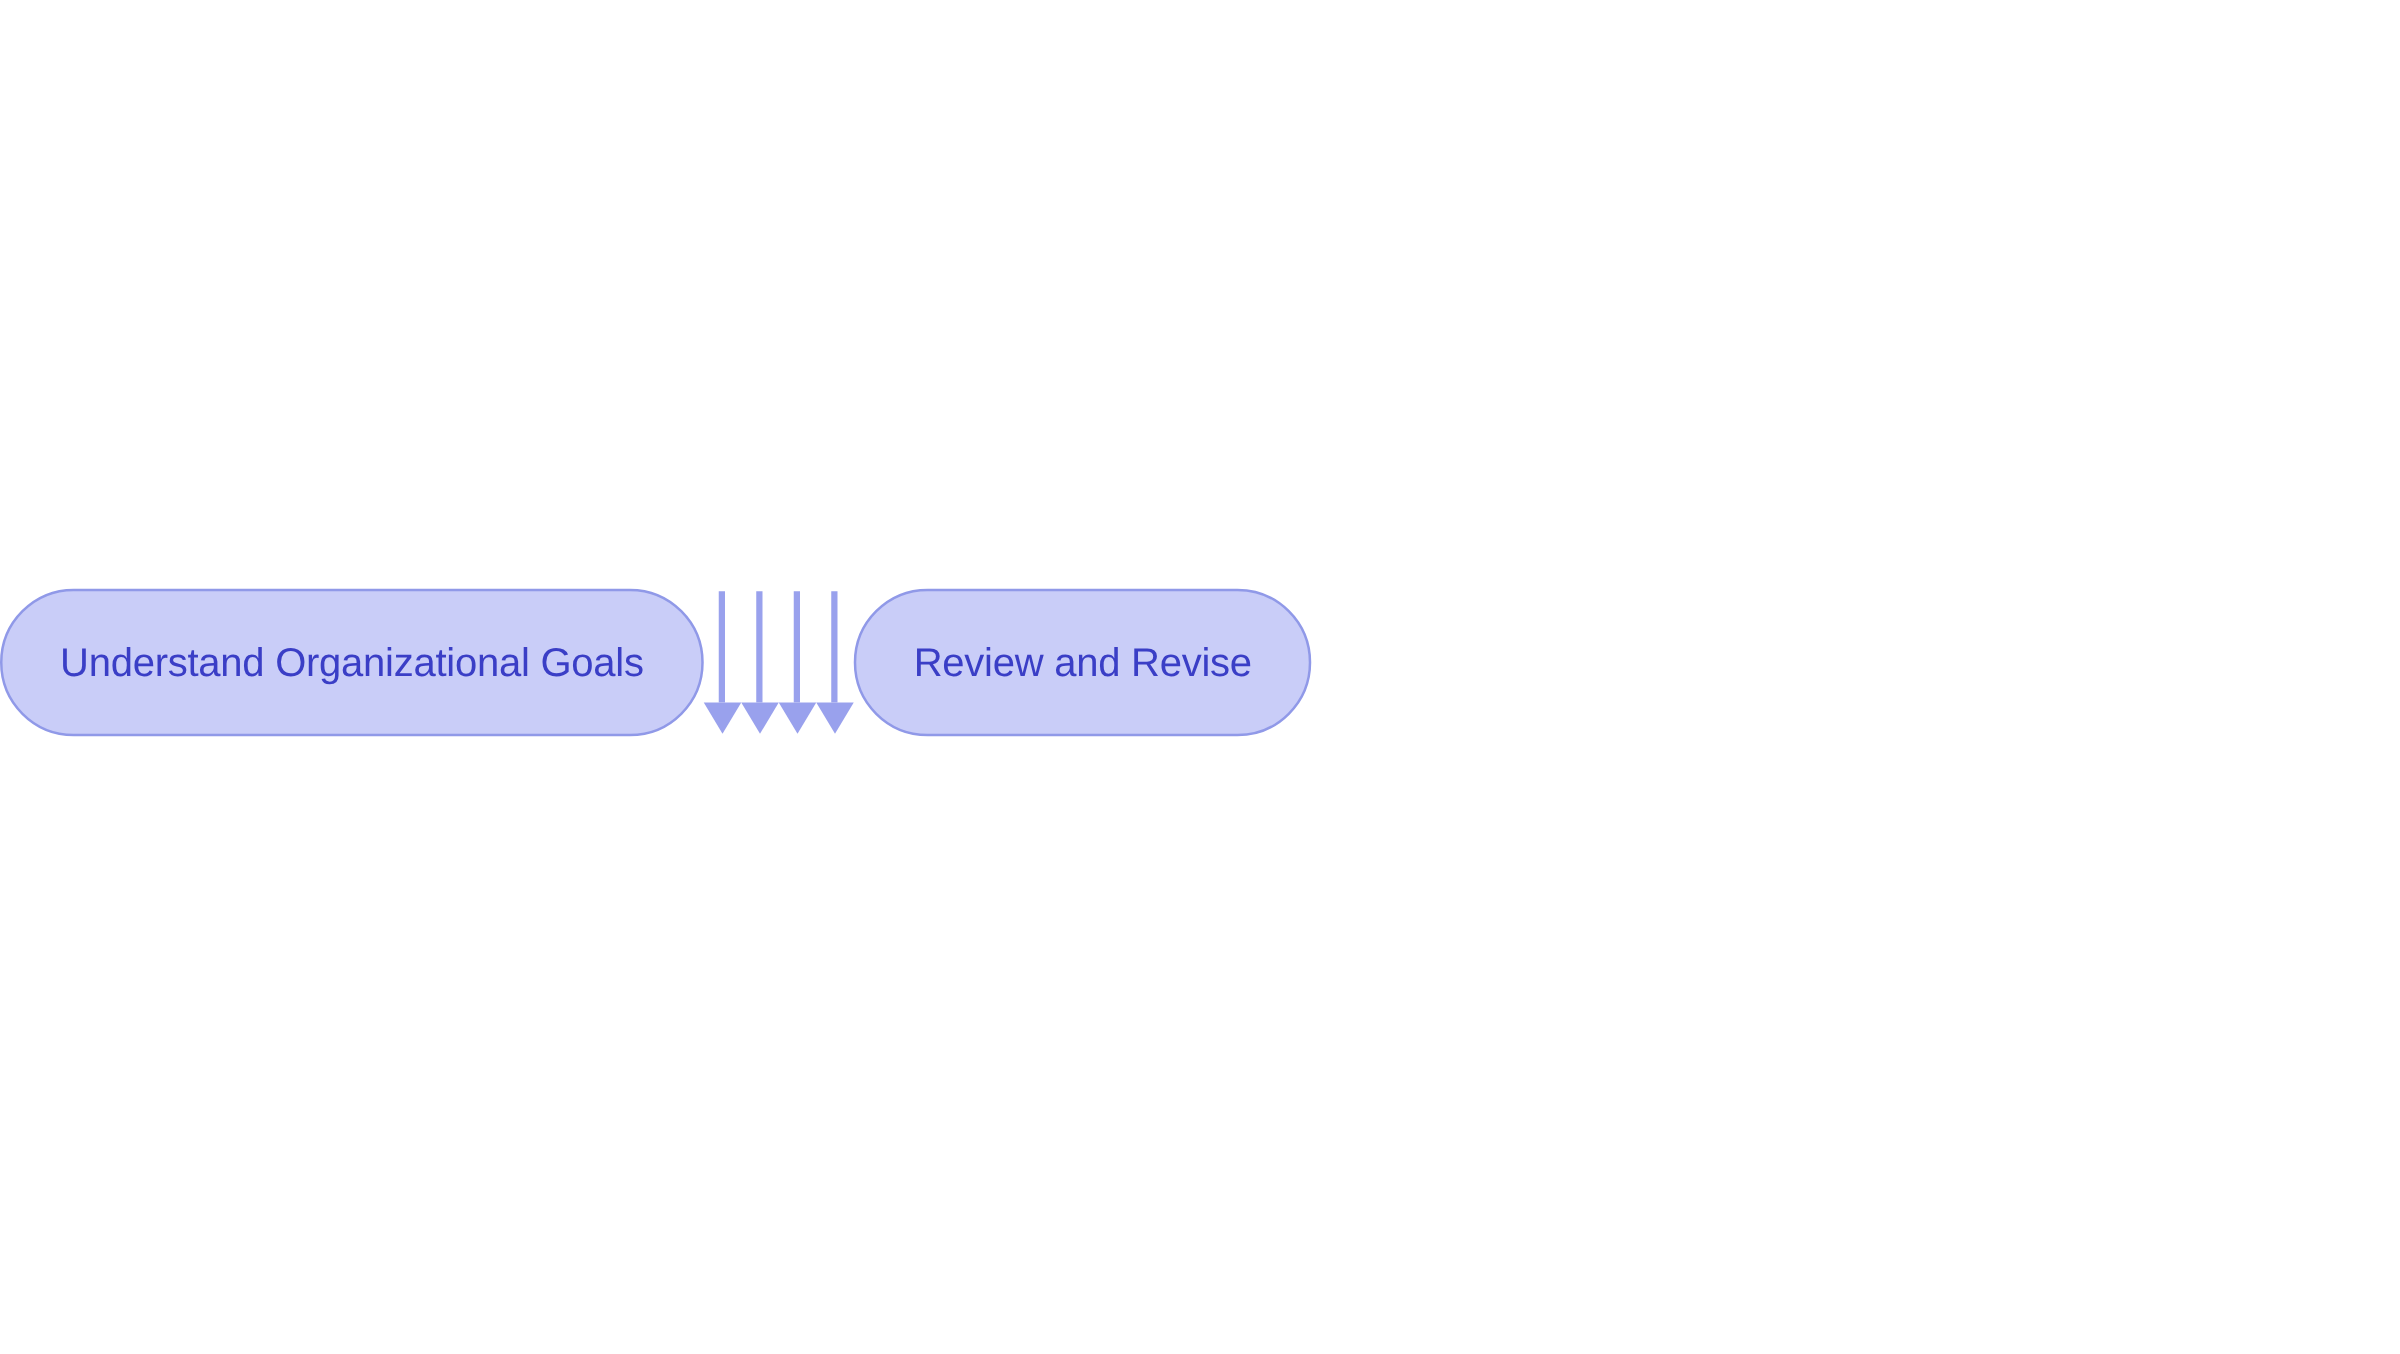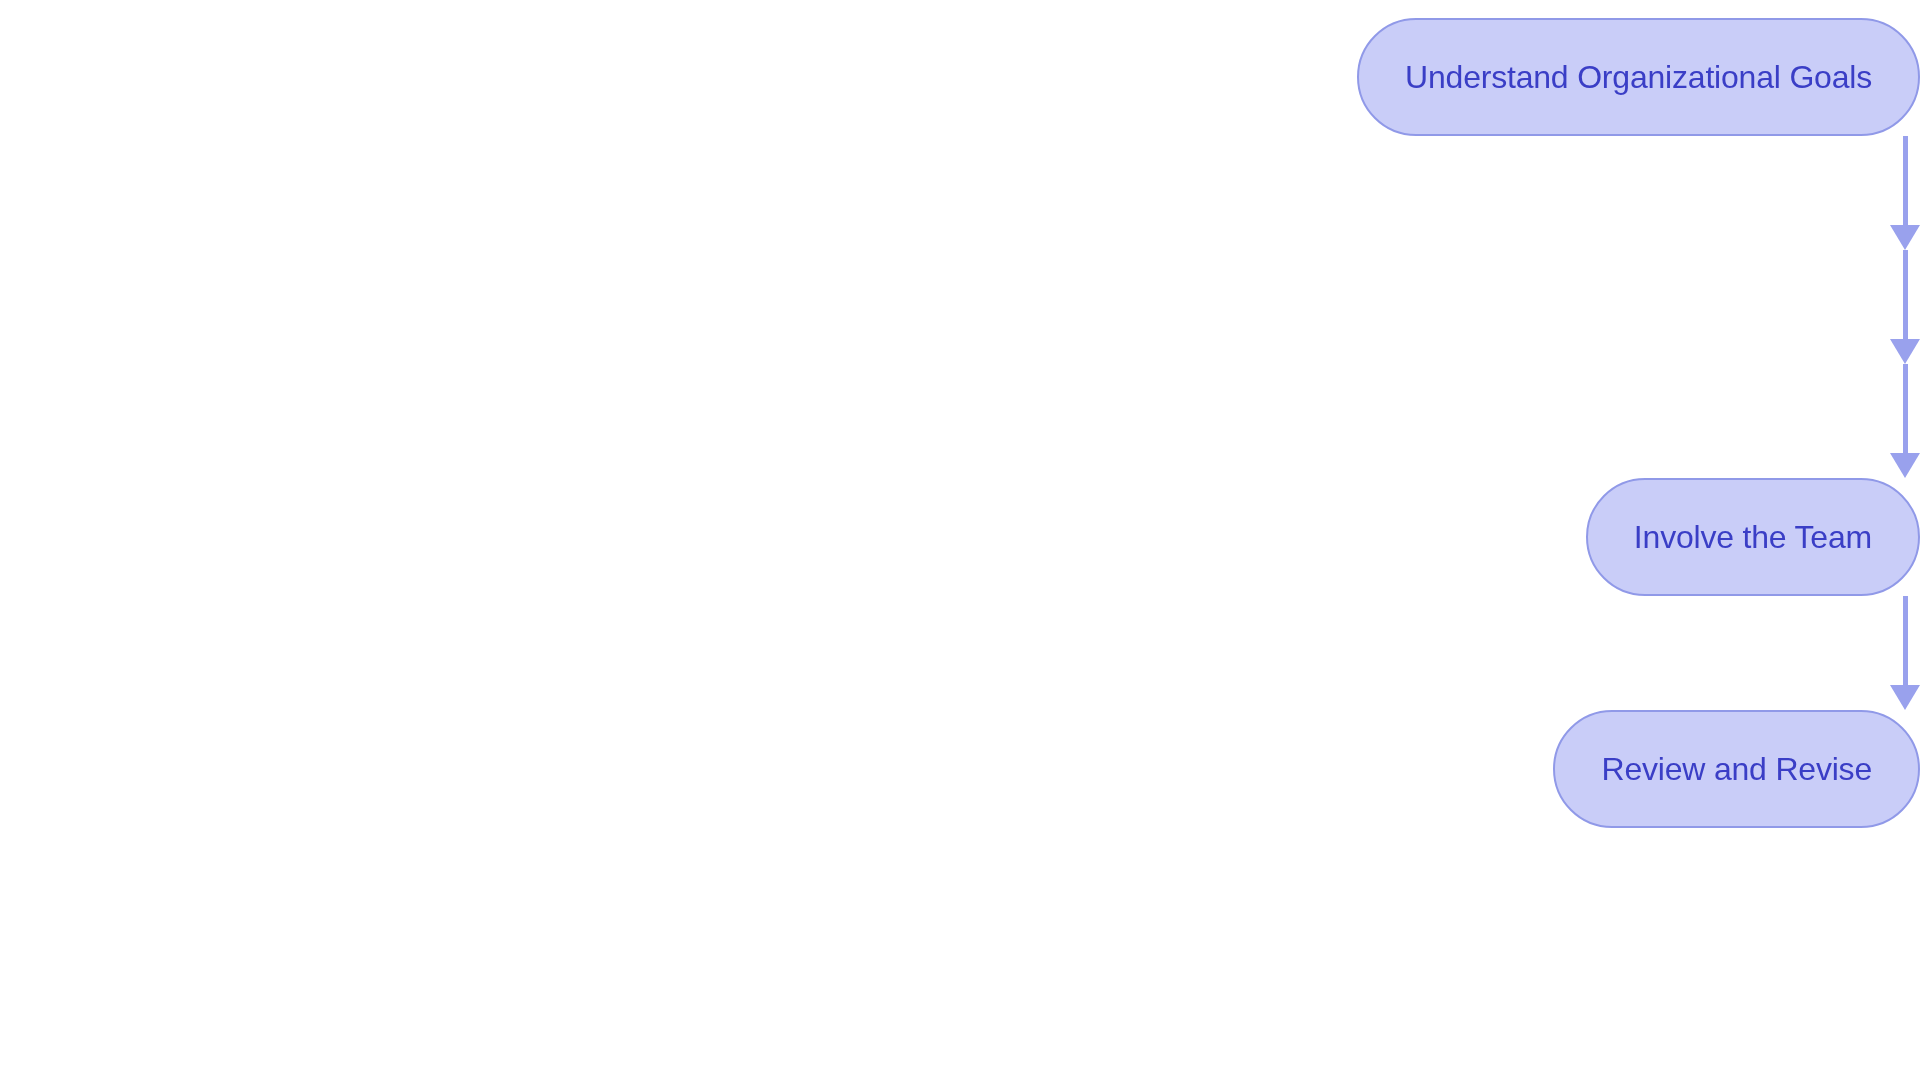--- a/index.html
+++ b/index.html
@@ -13,22 +13,22 @@
   html, body {
     background: var(--bg);
     font-family: "Liberation Sans", sans-serif;
   }
   .canvas {
     position: relative;
     width: 1920px;
     height: 1042px;
     background: var(--bg);
     display: flex;
-    flex-direction: column;
-    align-items: flex-end;
+    flex-direction: row;
+    align-items: center;
     padding-top: 18px;
     overflow: hidden;
   }
   .node {
     height: 118px;
     min-width: 320px;
     padding: 0 46px;
     background: var(--node-fill);
     border: 2px solid var(--node-border);
     border-radius: 59px;
@@ -86,23 +86,20 @@
     <div class="arrow-line"></div>
     <div class="arrow-head"></div>
   </div>
 
 
   <div class="arrow">
     <div class="arrow-line"></div>
     <div class="arrow-head"></div>
   </div>
 
-  <div class="node">
-    <span class="node-label">Involve the Team</span>
-  </div>
 
   <div class="arrow">
     <div class="arrow-line"></div>
     <div class="arrow-head"></div>
   </div>
 
   <div class="node">
     <span class="node-label">Review and Revise</span>
   </div>
 

